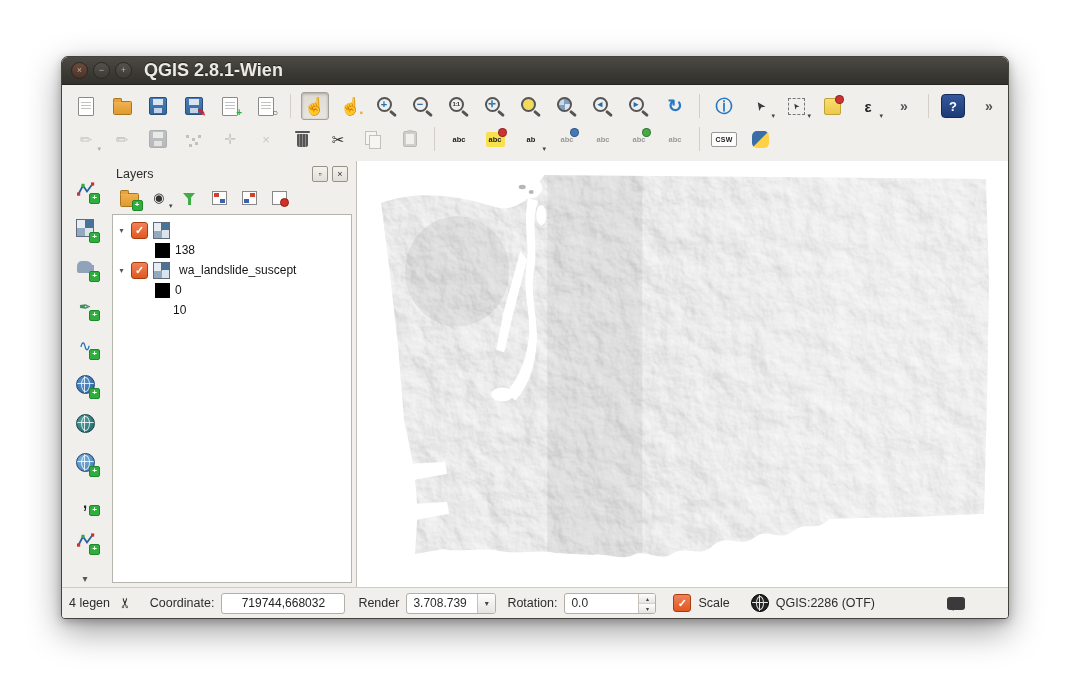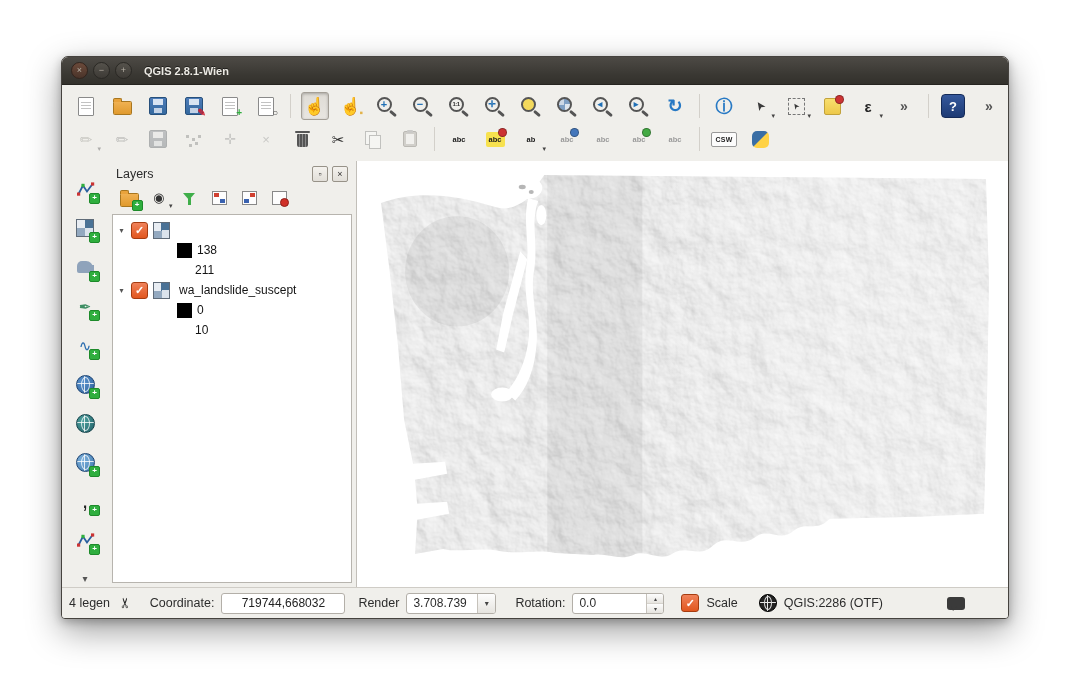--- a/index.html
+++ b/index.html
@@ -13,21 +13,21 @@
     box-shadow:0 12px 34px rgba(0,0,0,.38),0 3px 10px rgba(0,0,0,.25);
     overflow:hidden}
 
   .titlebar{height:27px;flex:none;display:flex;align-items:center;gap:5px;
     padding:0 9px;background:linear-gradient(#4d4a45,#3a3833 65%,#33312c);
     border-bottom:1px solid #262420}
   .wbtn{width:15px;height:15px;border-radius:50%;flex:none;display:flex;align-items:center;
     justify-content:center;font-size:9px;line-height:1;color:#b6b0a6;
     background:linear-gradient(#55524c,#3d3a35);border:1px solid #2a2824}
   .wbtn.wclose{background:linear-gradient(#6b4a3a,#4a342a);border-color:#33241d}
-  .wtitle{color:#eceae4;font-weight:bold;font-size:11px;margin-left:7px;
+  .wtitle{color:#eceae4;font-weight:bold;font-size:18px;margin-left:7px;
     text-shadow:0 -1px 0 rgba(0,0,0,.55);white-space:nowrap}
 
   
   .toolbar{flex:none;display:flex;align-items:center;padding:4px 6px;background:#f0efeb}
   #tb1{padding-top:7px;padding-bottom:3px}
   #tb2{padding-top:2px;padding-bottom:8px}
   .tb-right{margin-left:auto;display:flex;align-items:center;margin-right:2px}
   .icon{position:relative;width:26px;height:26px;margin:0 4px;flex:none;
     display:flex;align-items:center;justify-content:center;
     border:1px solid transparent;border-radius:3px}
@@ -133,21 +133,21 @@
   .dock-toolbar{flex:none;display:flex;align-items:center;padding:1px 6px 4px}
   .dock-toolbar .icon{width:23px;height:23px;margin:0 2.5px}
   .tree{flex:1;background:#fff;border:1px solid #b7b4ae;margin:0 4px 4px;padding-top:5px;overflow:hidden}
   .trow{display:flex;align-items:center;height:20px;padding:0 4px;font-size:12px;color:#141414;gap:5px}
   .caret{font-size:8px;color:#555;width:9px;flex:none;text-align:center}
   .cb{width:15px;height:15px;flex:none;border-radius:3px;border:1px solid #a63c10;
     background:linear-gradient(#f0825a,#e1571f);color:#fff;font-size:11px;font-weight:bold;
     display:flex;align-items:center;justify-content:center;line-height:1}
   .lname{padding:1px 4px;white-space:nowrap}
   .lname.sel{border:1px solid #9a9a9a;border-radius:2px;background:#fff;flex:1;font-weight:bold}
-  .trow.child{padding-left:64px}
+  .trow.child{padding-left:42px}
   .swatch{width:13px;height:13px;flex:none}
   .canvas{flex:1;background:#fff;position:relative;min-width:0}
   .canvas svg{position:absolute;inset:0;width:100%;height:100%}
 
   
   .statusbar{flex:none;height:30px;display:flex;align-items:center;gap:7px;
     padding:0 7px;background:#f0efeb;border-top:1px solid #cfccc6;font-size:12.5px;color:#2c2c2c}
   .sb-txt{white-space:nowrap}
   .sb-scis{display:inline-block;transform:rotate(-90deg);font-size:14px;color:#222;margin:0 2px}
   .field{box-sizing:border-box;background:#fff;border:1px solid #b3afa8;border-radius:3px;
@@ -170,21 +170,21 @@
   .globe-crs{width:16px;height:16px;border-radius:50%;border:1px solid #000;position:relative;
     flex:none;margin-left:14px;
     background:linear-gradient(#e8e8e8,#e8e8e8) center/100% 1.2px no-repeat,
       linear-gradient(#e8e8e8,#e8e8e8) center/1.2px 100% no-repeat,#232323}
   .globe-crs::before{content:"";position:absolute;top:1px;bottom:1px;left:4px;right:4px;
     border:1px solid #dedede;border-radius:50%}
   .bubble{width:18px;height:13px;background:#3a3a3a;border-radius:3px;position:relative;
     margin-left:auto;margin-right:36px;flex:none}
   .bubble::after{content:"";position:absolute;left:4px;bottom:-5px;width:0;height:0;
     border:4px solid transparent;border-top:5px solid #3a3a3a;border-left-width:2px}
-  .ml6{margin-left:6px}.ml10{margin-left:10px}.ml12{margin-left:12px}
+  .ml6{margin-left:6px}.ml10{margin-left:10px}.ml12{margin-left:4px}
 </style>
 </head>
 <body>
 
 <div class="window">
 
   <div class="titlebar">
     <span class="wbtn wclose">×</span>
     <span class="wbtn">−</span>
     <span class="wbtn">+</span>
@@ -438,24 +438,20 @@
         </div>
       <div class="tree" id="tree">
           <div class="trow">
             <span class="caret">▾</span>
             <span class="cb">✓</span>
             <span class="sh-grid lyr"></span>
           </div>
           <div class="trow child">
             <span class="swatch" style="background: rgb(0, 0, 0); border: 1px solid rgb(0, 0, 0);"></span>
             <span class="elabel">138</span>
-          </div>
-          <div class="trow child">
-            <span class="swatch" style="background: rgb(255, 255, 255);"></span>
-            <span class="elabel">211</span>
           </div>
           <div class="trow">
             <span class="caret">▾</span>
             <span class="cb">✓</span>
             <span class="sh-grid lyr"></span>
             <span class="lname">wa_landslide_suscept</span>
           </div>
           <div class="trow child">
             <span class="swatch" style="background: rgb(0, 0, 0); border: 1px solid rgb(0, 0, 0);"></span>
             <span class="elabel">0</span>

